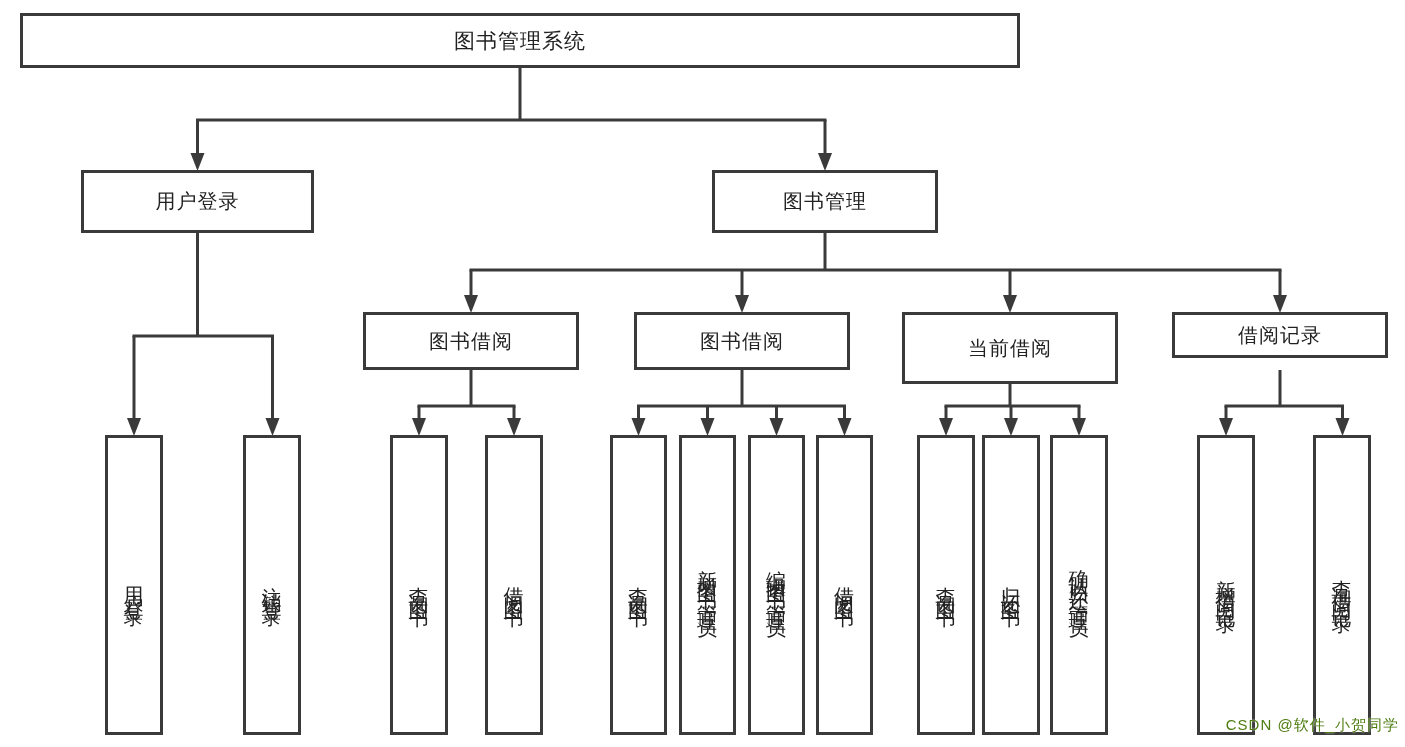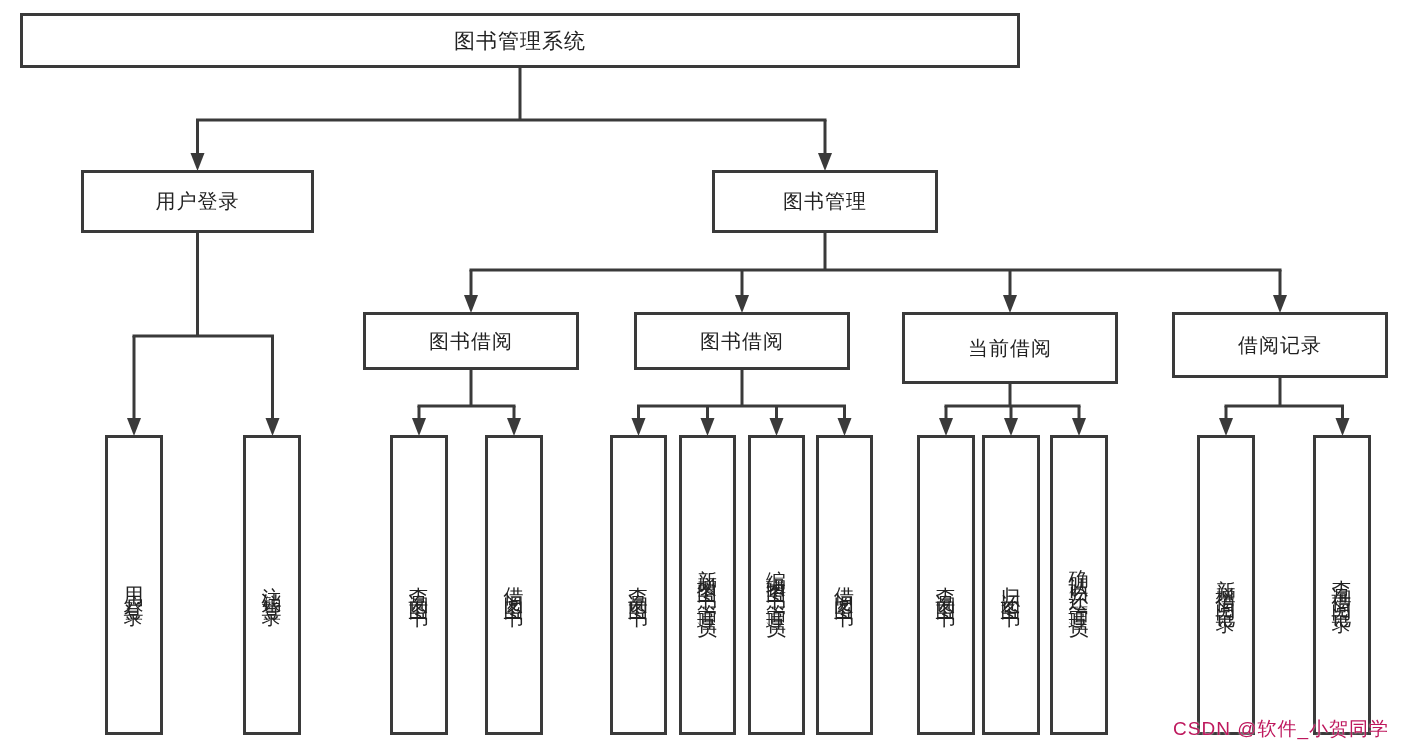--- a/index.html
+++ b/index.html
@@ -44,24 +44,24 @@
   }
   .box.vert { 
     writing-mode: vertical-rl;
     font-size: 20px;
     letter-spacing: 7px;
     line-height: 1;
   }
   .label { display: inline-block; }
   #watermark {
     position: absolute;
-    right: 16px;
+    right: 6px;
     top: 716px;
-    font-size: 19px;
-    color: #be185d;
+    font-size: 15px;
+    color: #4d7c0f;
     letter-spacing: 1px;
     white-space: nowrap;
     text-shadow: 0 0 2px #ffffff;
   }
 </style>
 </head>
 <body>
 
 <div id="canvas">
 
@@ -133,21 +133,21 @@
 
   <div class="box h" style="left:363px; top:312px; width:216px; height:58px;">
     <span class="label">图书借阅</span>
   </div>
   <div class="box h" style="left:634px; top:312px; width:216px; height:58px;">
     <span class="label">图书借阅</span>
   </div>
   <div class="box h" style="left:902px; top:312px; width:216px; height:72px;">
     <span class="label">当前借阅</span>
   </div>
-  <div class="box h" style="left:1172px; top:312px; width:216px; height:66px;">
+  <div class="box h" style="left:1172px; top:312px; width:216px; height:46px;">
     <span class="label">借阅记录</span>
   </div>
 
   <div class="box vert" style="left:105px; top:435px; width:58px; height:300px;">
     <span class="label">用户登录</span>
   </div>
   <div class="box vert" style="left:243px; top:435px; width:58px; height:300px;">
     <span class="label">注销登录</span>
   </div>
 

